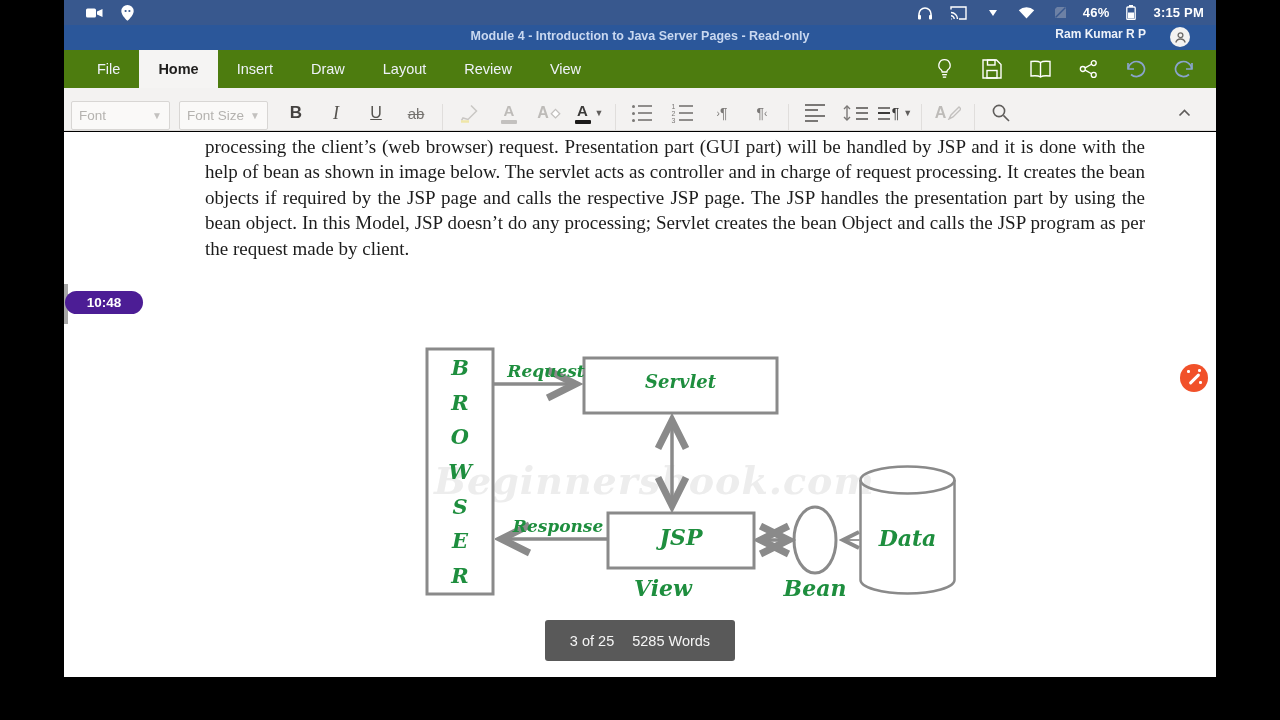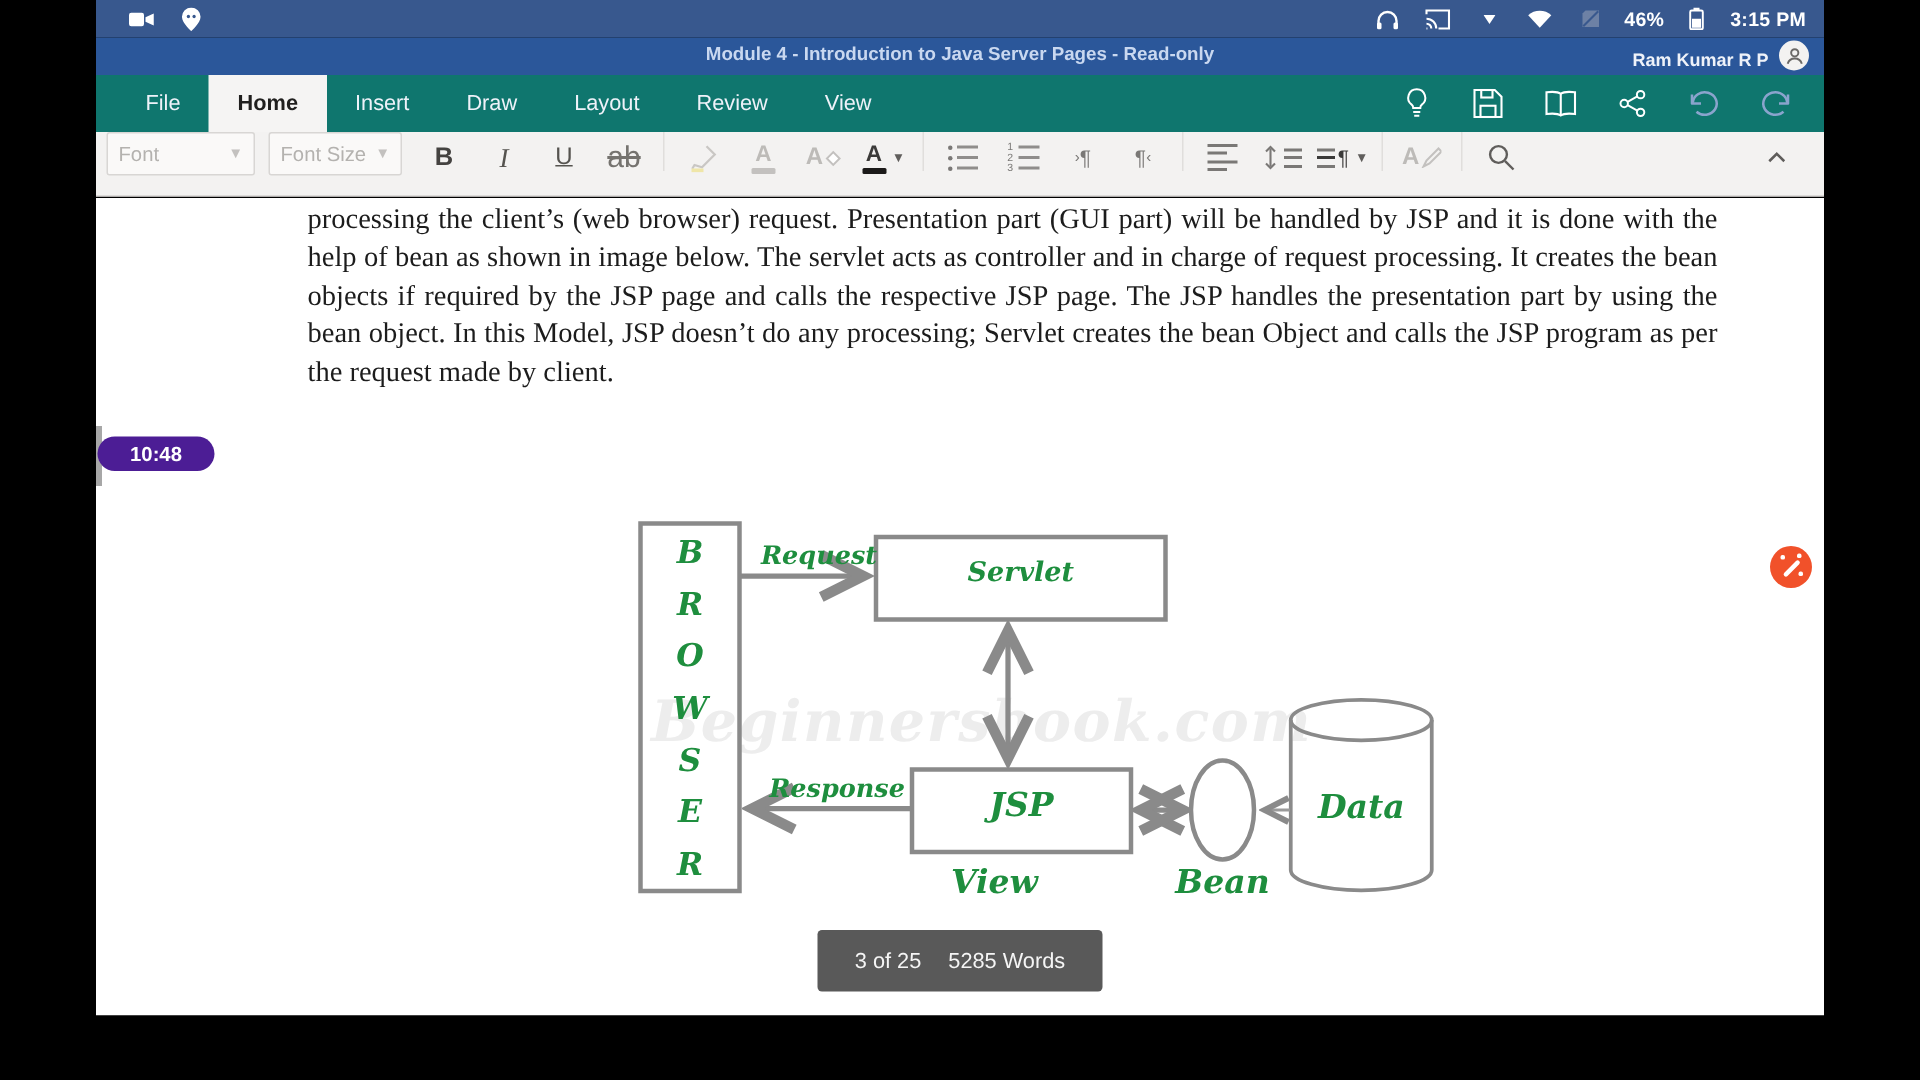--- a/index.html
+++ b/index.html
@@ -11,42 +11,42 @@
 
   
   .statusbar { position:absolute; left:0; top:0; width:1152px; height:25px; background:#38588e; display:flex; align-items:center; justify-content:space-between; padding:0 12px 0 18px; }
   .sb-left, .sb-right { display:flex; align-items:center; gap:9px; }
   .sb-right { gap:10px; }
   .sb-text { color:#fff; font-size:13px; font-weight:bold; letter-spacing:.2px; }
 
   
   .titlebar { position:absolute; left:0; top:25px; width:1152px; height:25px; background:#2b579a;font-weight:bold; }
   .doc-title { position:absolute; left:0; right:0; top:4px; text-align:center; font-size:12.5px; color:#c9d8f0; }
-  .user-wrap { position:absolute; right:10px; top:2px; display:flex; align-items:flex-end; gap:7px; }
+  .user-wrap { position:absolute; right:26px; top:2px; display:flex; align-items:flex-start; gap:24px; }
   .user-name { color:#eef2f9; font-size:12px; }
   .avatar { width:20px; height:20px; border-radius:50%; background:#f3f2f1; display:flex; align-items:center; justify-content:center; }
 
   
-  .ribbon { position:absolute; left:0; top:50px; width:1152px; height:38px; background:#0f766e; display:flex; align-items:stretch; }
+  .ribbon { position:absolute; left:0; top:50px; width:1152px; height:38px; background:#4d7c0f; display:flex; align-items:stretch; }
   .tabs { display:flex; padding-left:14px; }
   .tab { color:#eef2f9; font-size:14.5px; padding:0 19px; display:flex; align-items:center; cursor:default; }
   .tab.active { background:#f5f4f3; color:#201f1e; font-weight:bold; }
   .ribbon-actions { margin-left:auto; display:flex; align-items:center; gap:24px; padding-right:20px; }
   .ricon { width:24px; height:24px; display:flex; align-items:center; justify-content:center; }
 
   
-  .toolbar { position:absolute; left:0; top:88px; width:1152px; height:43px; background:#f3f2f1; border-bottom:1px solid #dddbd9; display:flex; align-items:flex-start; padding:0 12px 0 7px; }
+  .toolbar { position:absolute; left:0; top:88px; width:1152px; height:43px; background:#f3f2f1; border-bottom:1px solid #dddbd9; display:flex; align-items:flex-end; padding:0 12px 0 7px; }
   .dd { display:flex; align-items:center; justify-content:space-between; height:29px; border:1px solid #d8d6d4; background:#faf9f8; color:#b4b2af; font-size:13.5px; padding:0 7px; border-radius:2px; }
   .dd .caret { font-size:10px; color:#c3c1bf; margin-left:6px; }
   .tbtn { min-width:40px; height:34px; display:flex; align-items:center; justify-content:center; color:#4d4b49; }
   .sep { width:1px; height:26px; background:#e0deDC; background:#e0dedc; margin:0 6px; }
   .glyph-b { font-weight:bold; font-size:17px; color:#444240; }
   .glyph-i { font-style:italic; font-family:"Liberation Serif",serif; font-size:18px; color:#55534f; }
   .glyph-u { font-size:16px; text-decoration:underline; color:#55534f; }
-  .glyph-ab { font-size:20px; text-decoration:line-through; color:#75736f; }
+  .glyph-ab { font-size:15px; text-decoration:line-through; color:#75736f; }
   .dim { color:#bdbbb8; }
   .a-stack { display:flex; flex-direction:column; align-items:center; line-height:1; }
   .a-stack .a { font-size:15px; font-weight:bold; }
   .bar { width:16px; height:4px; margin-top:2px; border-radius:1px; }
   .mini-caret { font-size:9px; color:#605e5c; margin-left:4px; }
   .listicon { display:flex; flex-direction:column; gap:4px; }
   .lrow { display:flex; align-items:center; gap:3px; }
   .ldot { width:3px; height:3px; border-radius:50%; background:#7a7876; }
   .lnum { font-size:7px; color:#7a7876; width:4px; line-height:3px; }
   .lline { width:14px; height:2px; background:#8f8d8b; }

